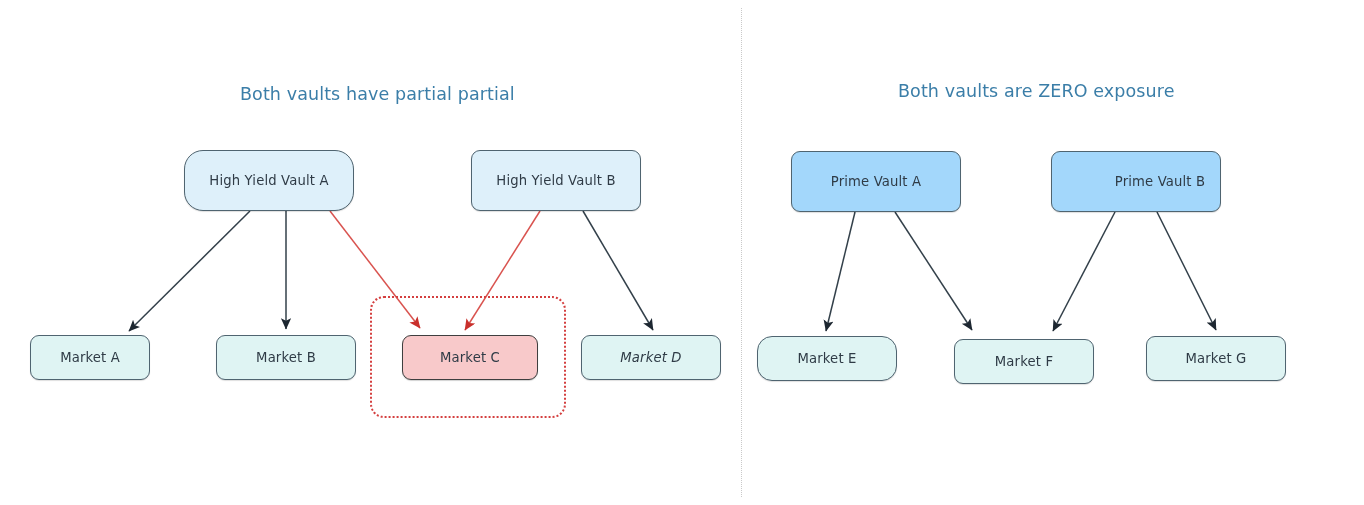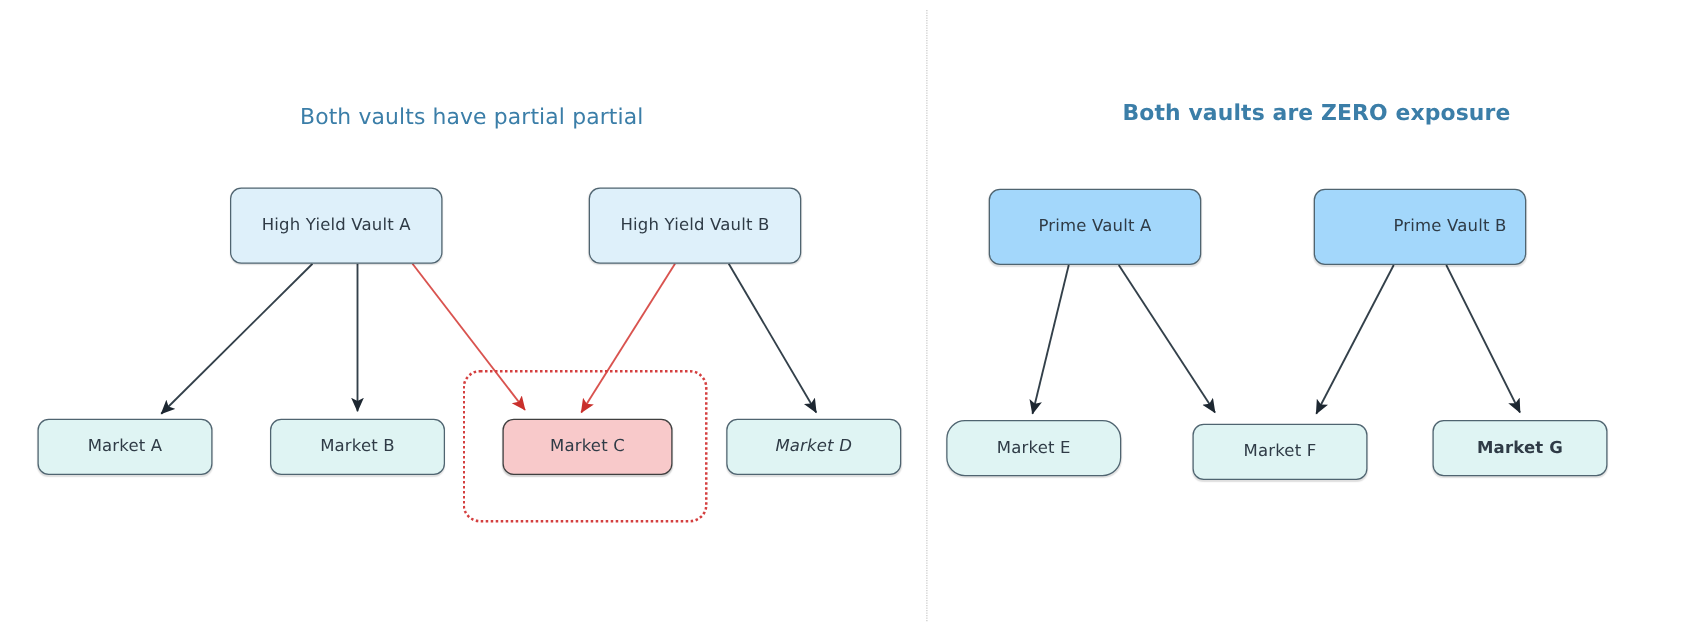--- a/index.html
+++ b/index.html
@@ -33,21 +33,21 @@
   
   .panel-title {
     position: absolute;
     font-size: 17.5px;
     font-weight: 400;
     letter-spacing: .1px;
     white-space: nowrap;
     color: #3b7ea8;
   }
   #title-left  { left: 240px; top: 84px; }
-  #title-right { left: 898px; top: 81px; font-weight: bold; }
+  #title-right { left: 898px; top: 81px; }
 
   
   #divider {
     position: absolute;
     left: 741px;
     top: 8px;
     width: 0;
     height: 489px;
     border-left: 1.3px dotted #c9c9c9;
   }
@@ -151,29 +151,29 @@
   </svg>
 
   <div class="panel-title" id="title-left">Both vaults have partial partial</div>
 
   <div class="panel-title" id="title-right">Both vaults are ZERO exposure</div>
 
   <div id="divider"></div>
 
   <div id="risk-zone"></div>
 
-  <div class="node vault-hy" style="left:184px; top:150px; width:170px; height:61px;">
+  <div class="node vault-hy" style="left:184px; top:150px; width:170px; height:61px;border-radius:19px;">
     <span>High Yield Vault A</span>
   </div>
 
   <div class="node vault-hy" style="left:471px; top:150px; width:170px; height:61px;justify-content:center;">
     <span>High Yield Vault B</span>
   </div>
 
-  <div class="node market" style="left:30px; top:335px; width:140px; height:45px;">
+  <div class="node market" style="left:30px; top:335px; width:120px; height:45px;">
     <span>Market A</span>
   </div>
 
   <div class="node market-risk" style="left:402px; top:335px; width:136px; height:45px;">
     <span>Market C</span>
   </div>
 
   <div class="node market" style="left:216px; top:335px; width:140px; height:45px;">
     <span>Market B</span>
   </div>
@@ -191,18 +191,18 @@
   </div>
 
   <div class="node market" style="left:757px; top:336px; width:140px; height:45px;border-radius:15px;">
     <span>Market E</span>
   </div>
 
   <div class="node market" style="left:954px; top:339px; width:140px; height:45px;">
     <span>Market F</span>
   </div>
 
-  <div class="node market" style="left:1146px; top:336px; width:140px; height:45px;font-weight:bold;">
+  <div class="node market" style="left:1146px; top:336px; width:140px; height:45px;">
     <span>Market G</span>
   </div>
 
 
 </div>
 
 </body></html>

